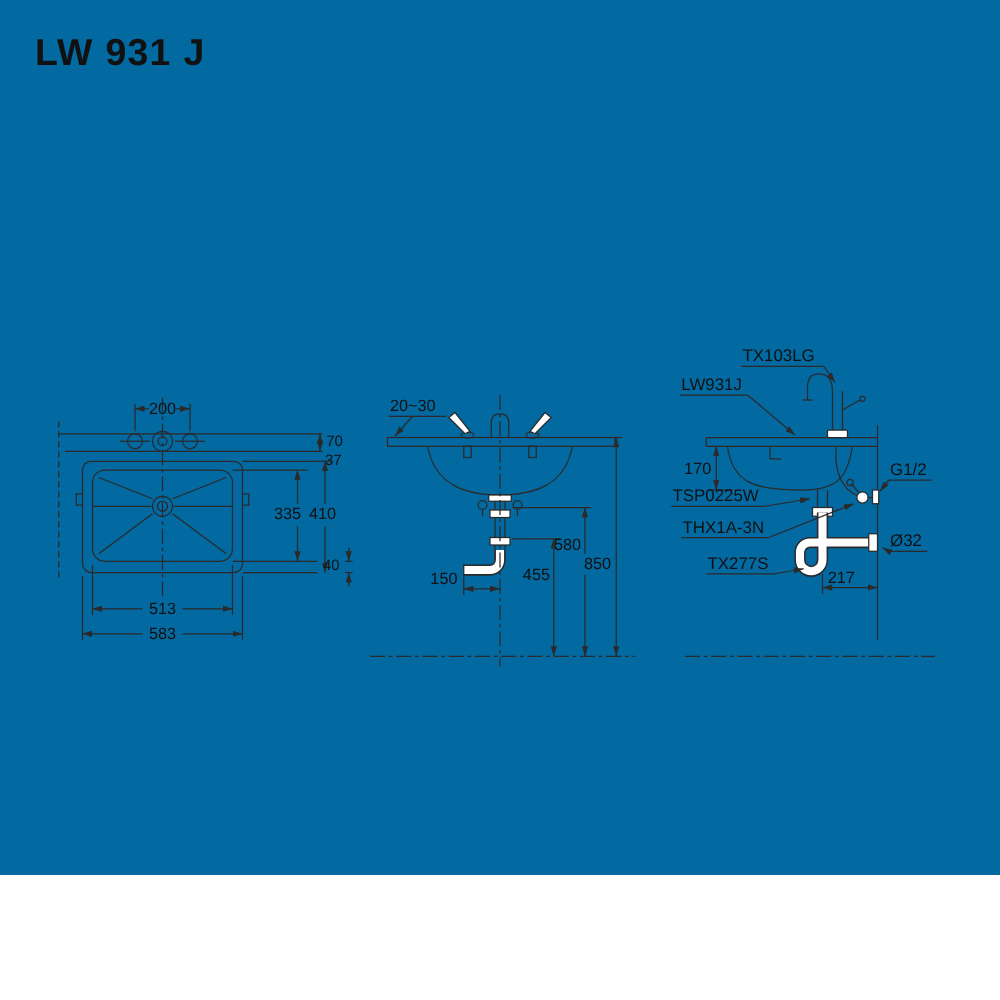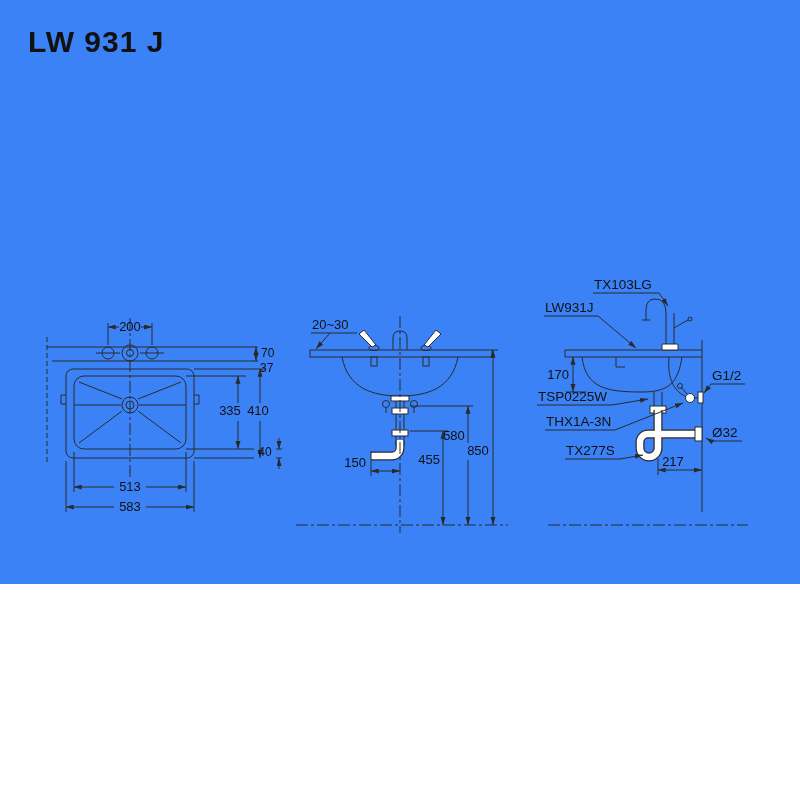--- a/index.html
+++ b/index.html
@@ -1,16 +1,16 @@
 <!DOCTYPE html>
 <html><head>
 <meta charset="utf-8">
 <style>
   html,body{margin:0;padding:0;background:#fff;}
-  #stage{position:relative;width:800px;height:584px;background:#3b82f6;overflow:hidden;}
+  #stage{position:relative;width:800px;height:700px;background:#0369a1;overflow:hidden;}
   svg{display:block;}
   svg text{font-family:"Liberation Sans","DejaVu Sans",sans-serif;fill:#111;}
   .ln{stroke:#2a2a2a;stroke-width:1;fill:none;}
   .d{stroke-dasharray:5 3;}
   .dd{stroke-dasharray:12 3 3 3;}
   .wf{fill:#ffffff;stroke:#2a2a2a;stroke-width:1;}
   .po{stroke:#2a2a2a;stroke-width:9;fill:none;stroke-linejoin:round;}
   .pi{stroke:#ffffff;stroke-width:6.5;fill:none;stroke-linejoin:round;}
   .dim{font-size:13px;}
   .dims{font-size:12px;}

